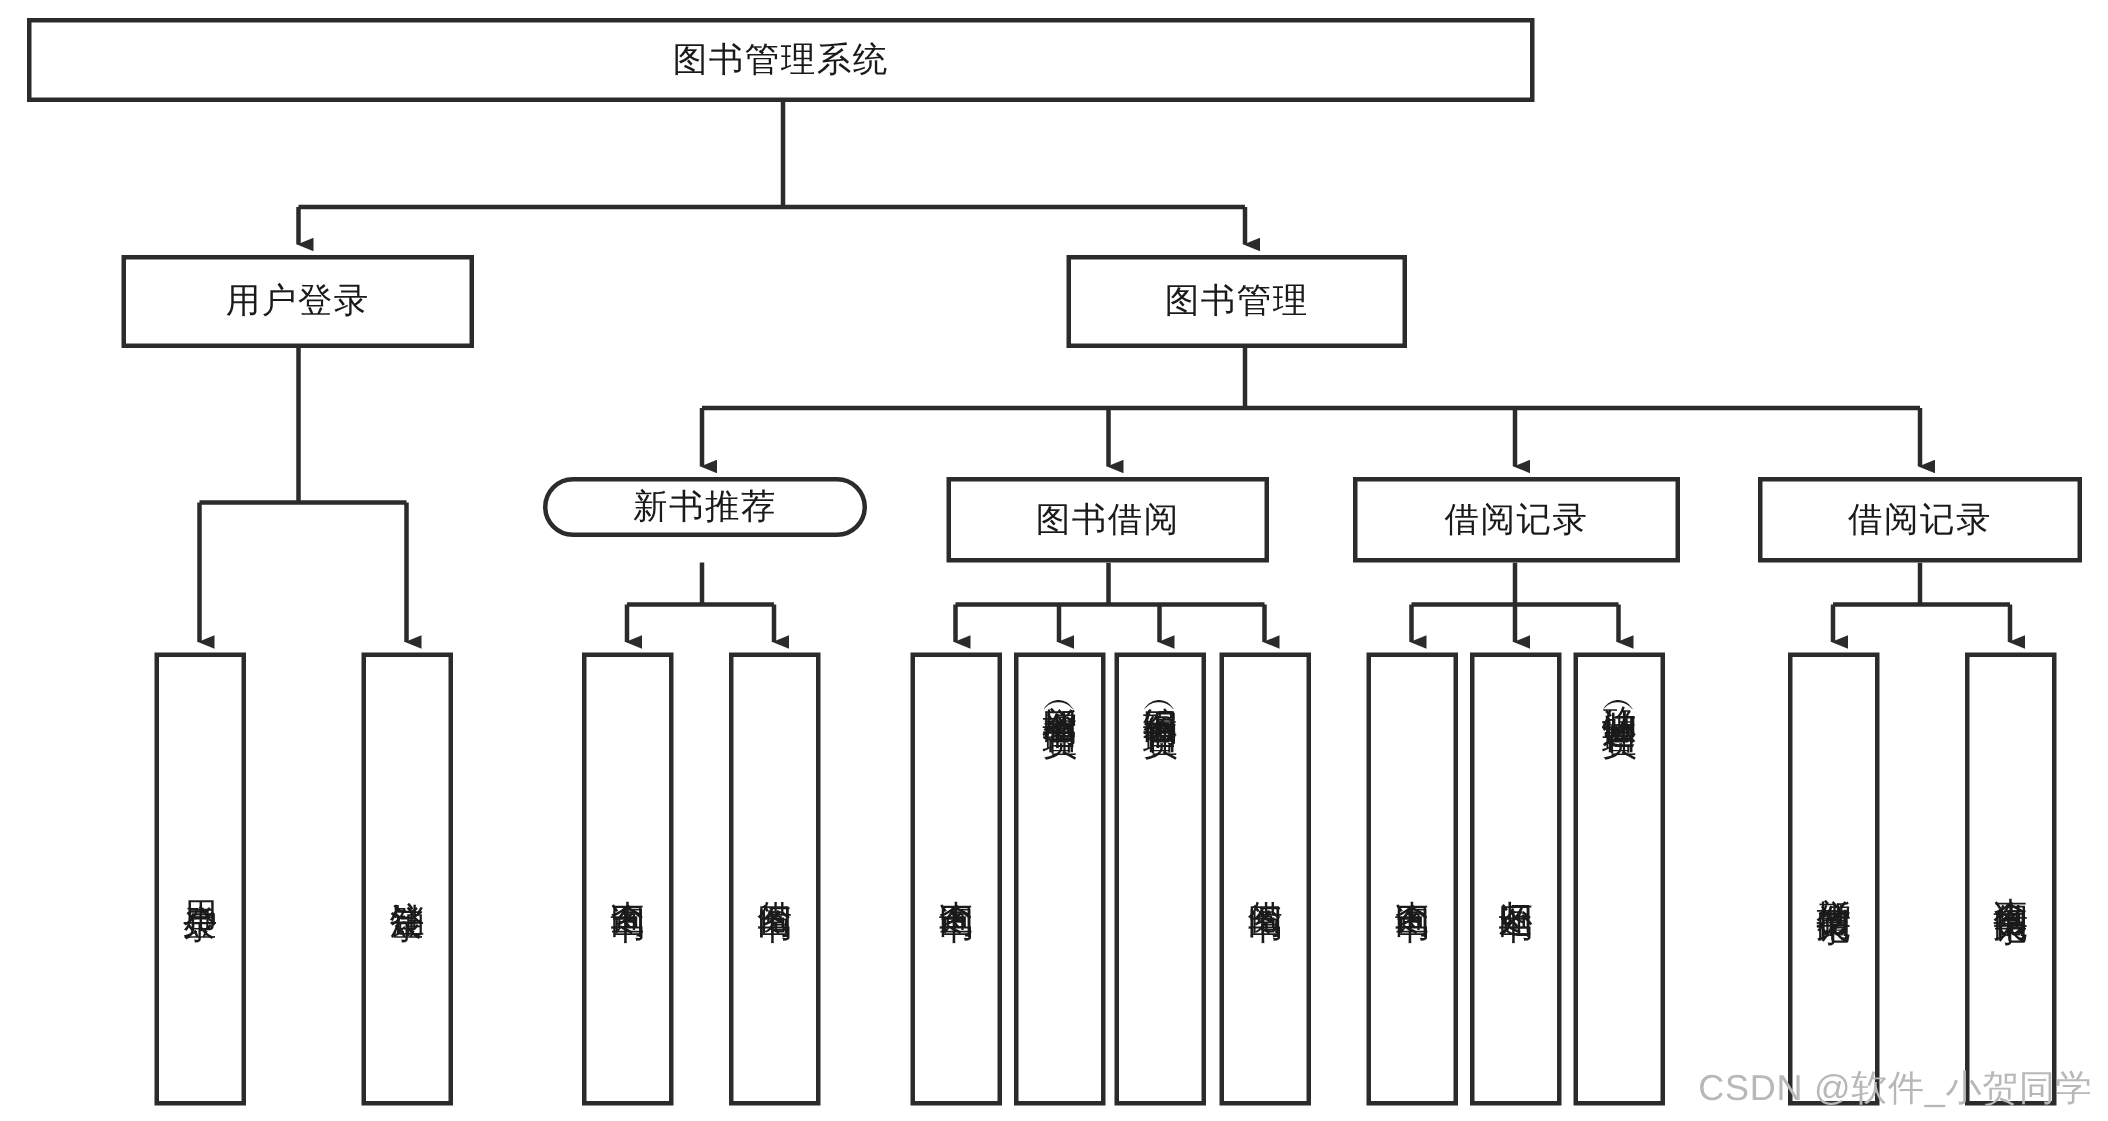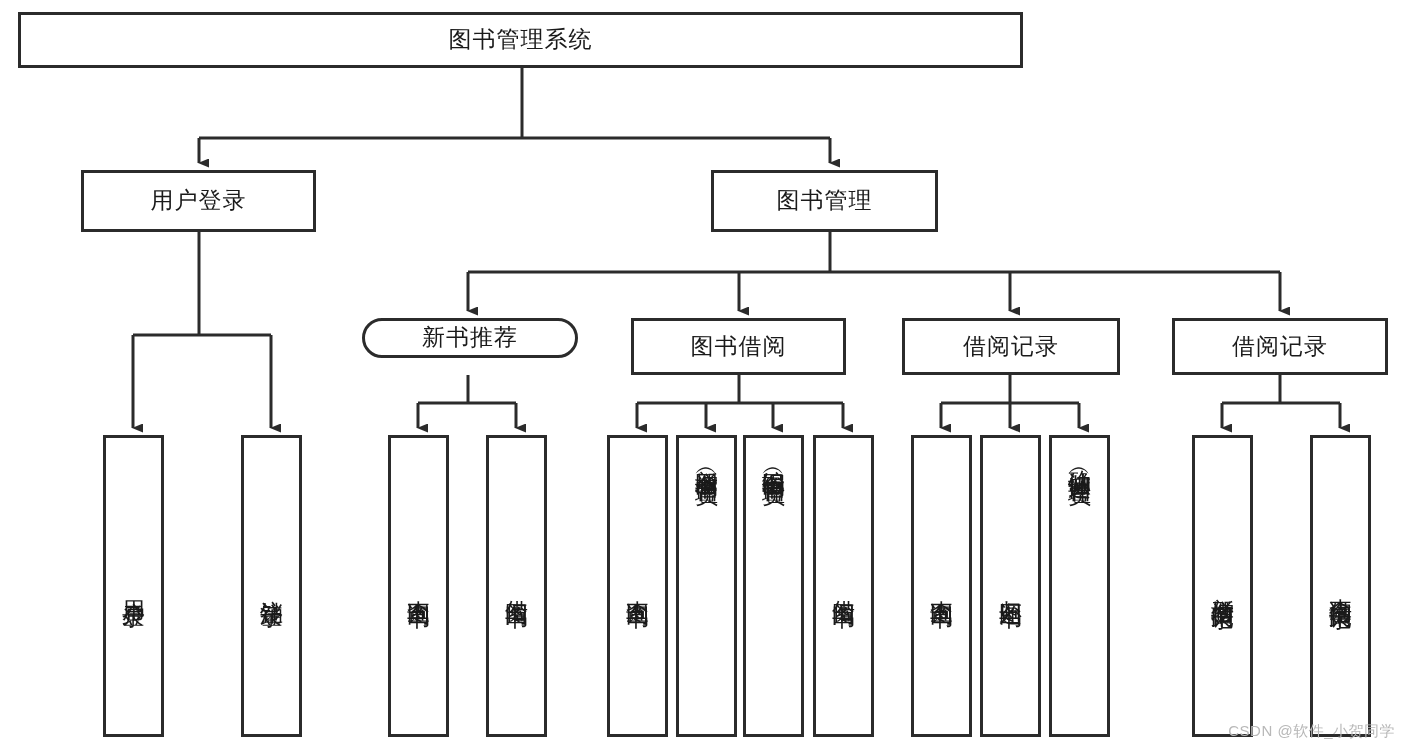--- a/index.html
+++ b/index.html
@@ -64,21 +64,21 @@
     white-space: nowrap;
   }
   .node-box.leaf.centered {
     align-items: center;
     padding-top: 0;
   }
   #watermark {
     position: absolute;
     right: 10px;
     bottom: 6px;
-    font-size: 15px;
+    font-size: 24px;
     color: #b8b8b8;
     letter-spacing: 0.5px;
     user-select: none;
     white-space: nowrap;
   }
 </style>
 </head>
 <body>
 
 <div id="diagram-root">

